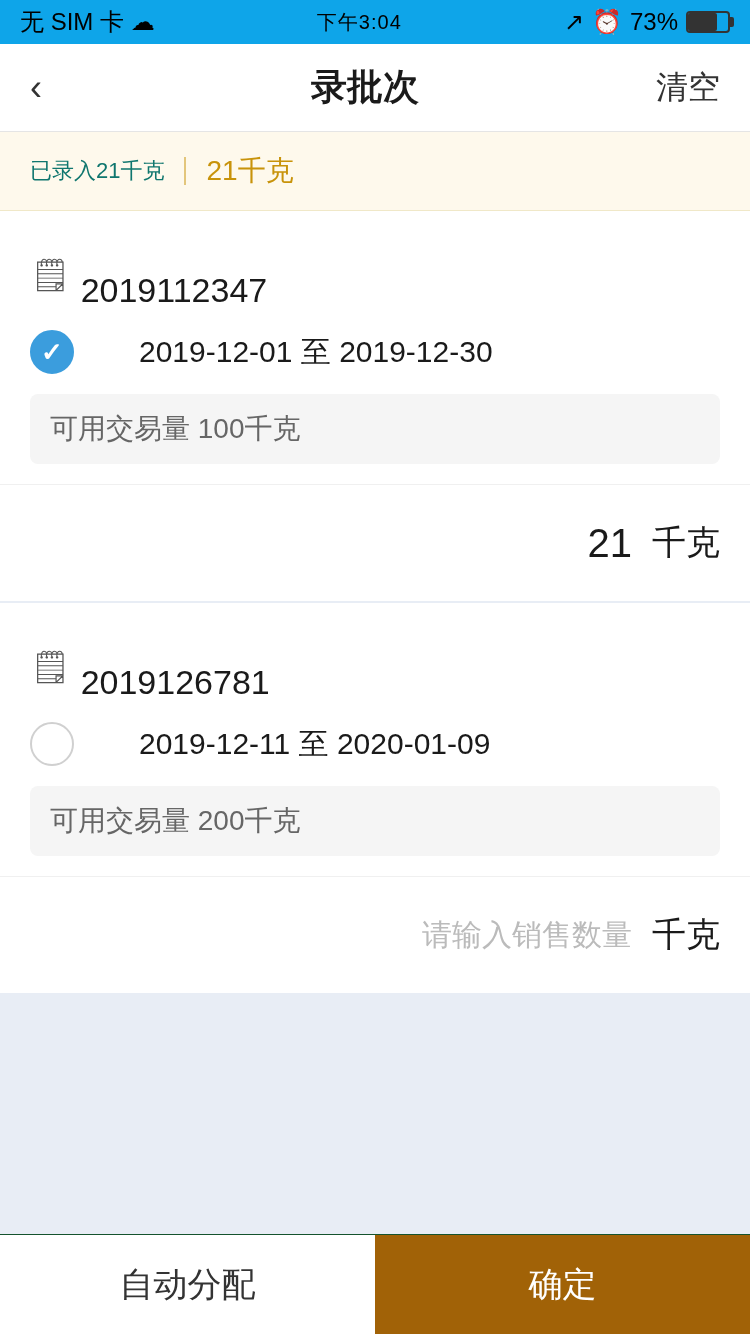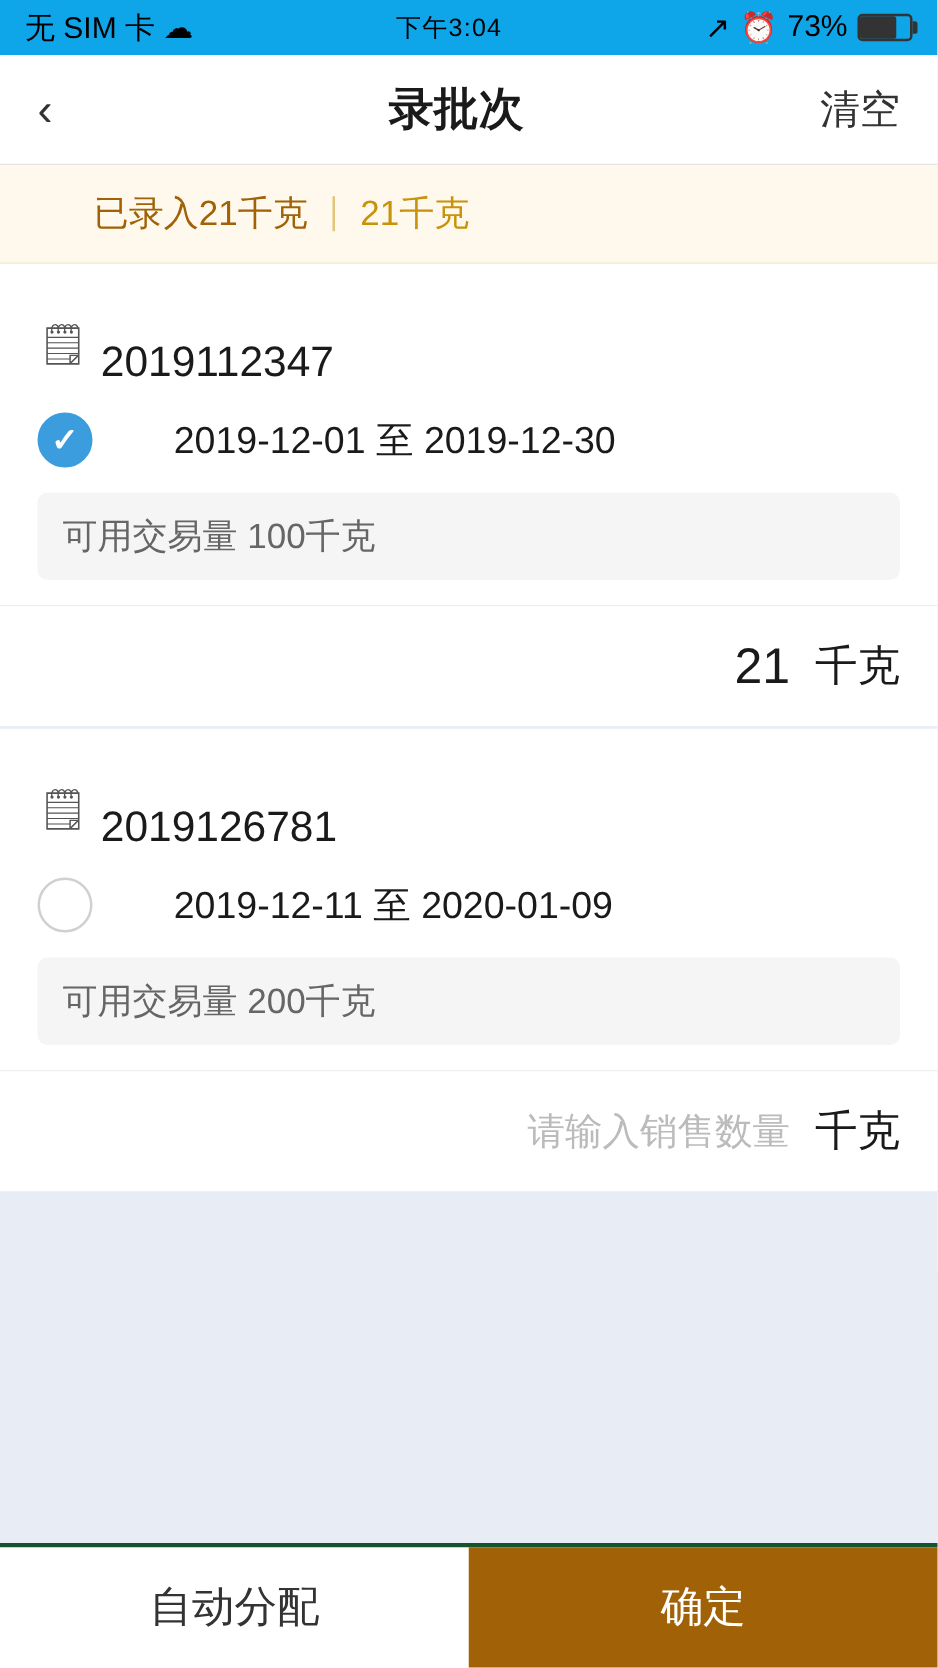--- a/index.html
+++ b/index.html
@@ -100,23 +100,22 @@
     
     .info-banner {
       background: #fef9ec;
       padding: 20px 30px;
       display: flex;
       align-items: center;
       gap: 20px;
       border-bottom: 1px solid #f0e8c8;
     }
     .info-label {
-      font-size: 28px;
-      color: #a16207;
-      margin-left: 45px;
+      font-size: 22px;
+      color: #0f766e;
     }
     .info-divider {
       width: 2px;
       height: 28px;
       background: #c8930a;
       opacity: 0.5;
     }
     .info-value {
       font-size: 28px;
       color: #c8930a;
@@ -181,21 +180,21 @@
     .avail-row {
       margin: 10px 30px 20px 30px;
       background: #f5f5f5;
       border-radius: 8px;
       padding: 16px 20px;
       font-size: 28px;
       color: #666;
     }
 
     .quantity-row {
-      padding: 25px 30px;
+      padding: 35px 30px;
       display: flex;
       align-items: center;
       justify-content: flex-end;
       gap: 20px;
       border-top: 1px solid #f0f0f0;
     }
     .quantity-input {
       font-size: 40px;
       color: #1a1a1a;
       font-weight: 500;
@@ -231,21 +230,21 @@
 
     
     .bottom-bar {
       position: fixed;
       bottom: 0;
       left: 0;
       width: 750px;
       height: 100px;
       display: flex;
       background: #fff;
-      border-top: 4px solid #14532d;
+      border-top: 1px solid #14532d;
     }
     .btn-auto {
       flex: 1;
       display: flex;
       align-items: center;
       justify-content: center;
       font-size: 34px;
       color: #333;
       background: #fff;
       border: none;

